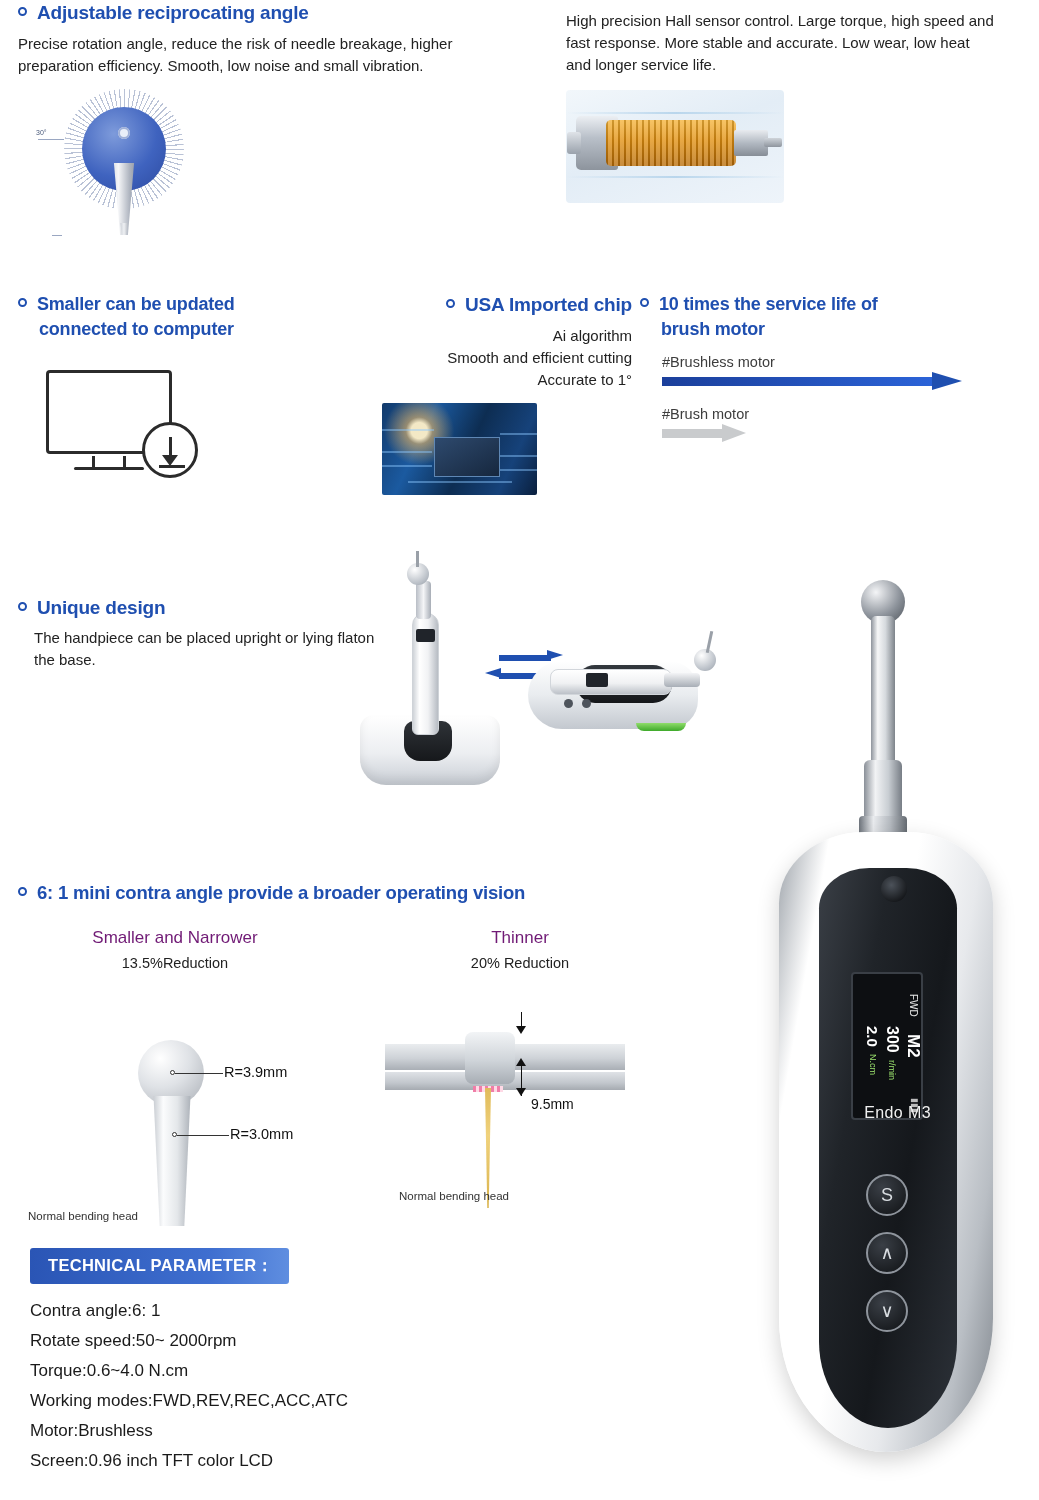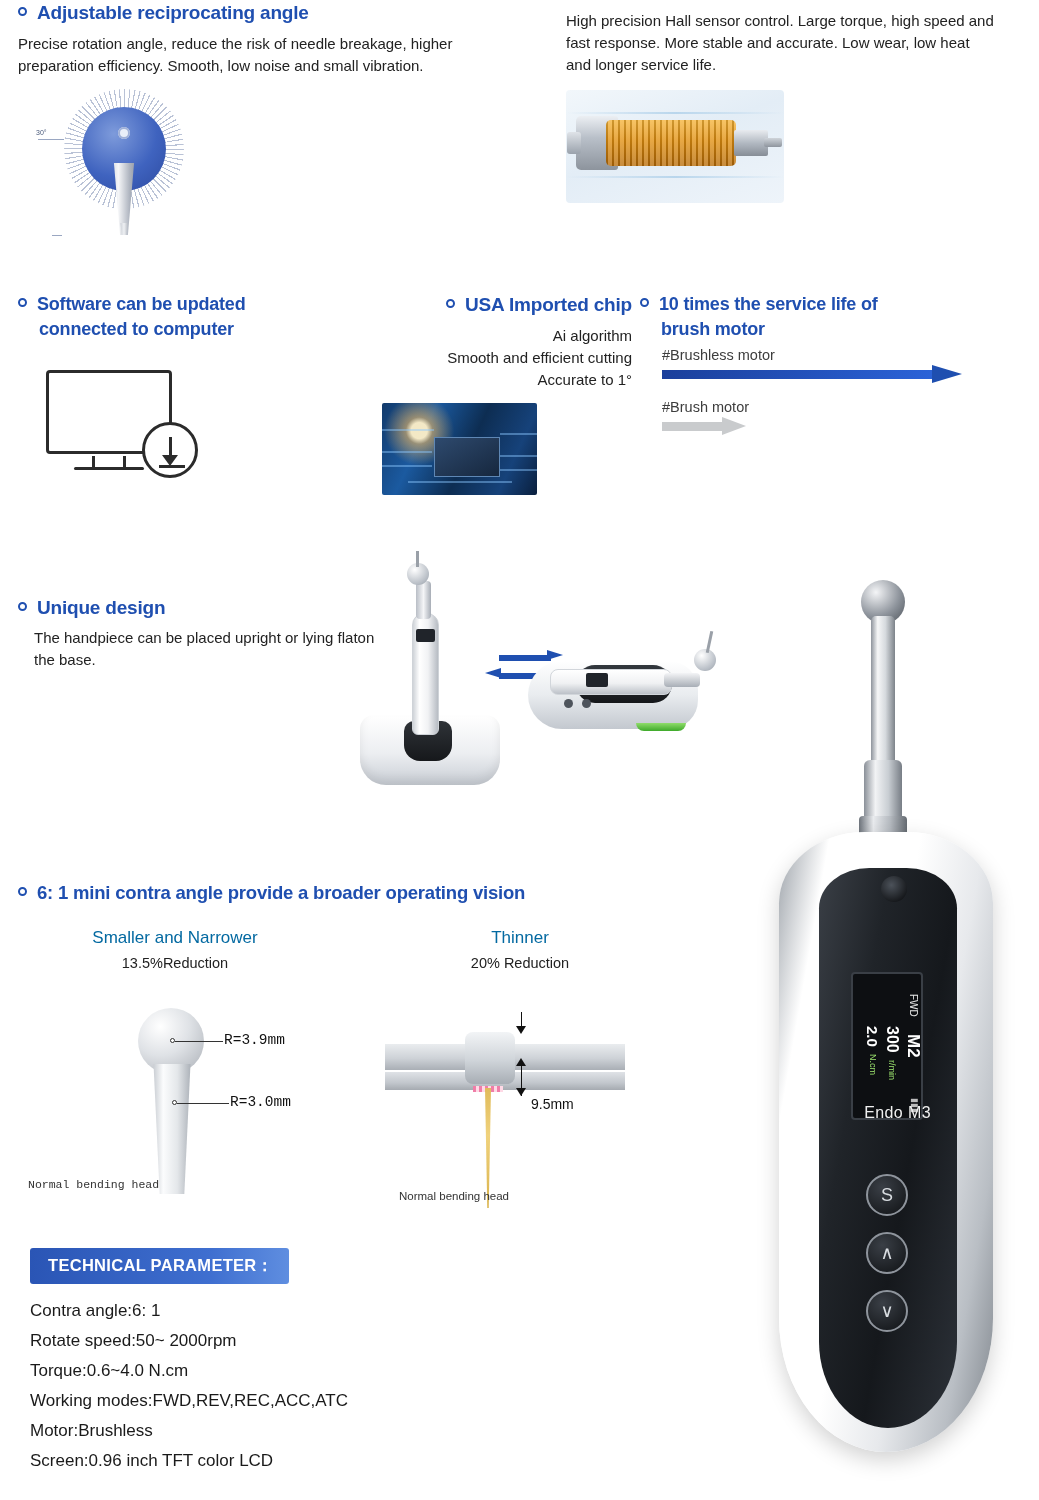--- a/index.html
+++ b/index.html
@@ -168,21 +168,21 @@
   }
   .chip-core {
     position:absolute; left:52px; top:34px; width:66px; height:40px;
     background: linear-gradient(150deg,#2e4a6e,#16273e);
     border:1px solid #5e87b5;
   }
   .chip-line { position:absolute; background:rgba(140,200,255,.45); }
 
   #sec-life { left:640px; top:292px; width:380px; }
   #sec-life .heading { font-size:18px; }
-  .life-rows { margin-top:5px; margin-left:22px; }
+  .life-rows { margin-top:12px; margin-left:22px; }
   .life-label { font-size:14.5px; color:#3d3d3d; margin-bottom:4px; }
   .arrow-blue {
     position:relative; width:300px; height:14px; margin-bottom:18px;
   }
   .arrow-blue .bar {
     position:absolute; left:0; top:3px; width:272px; height:9px;
     background: linear-gradient(90deg,#1b3f9b,#2b63d8);
   }
   .arrow-blue .tip {
     position:absolute; left:270px; top:-2px;
@@ -300,25 +300,25 @@
     position:absolute; left:180px; top:18px; width:3px; height:22px;
     background:#9aa0a8; transform: rotate(12deg);
   }
   .hp-lie .btn { position:absolute; width:9px; height:9px; border-radius:50%; background:#4e545c; }
 
   
   #sec-contra { left:18px; top:880px; width:640px; }
   #sec-contra .heading { font-size:18.5px; }
 
   .sub-title {
-    color:#0369a1; font-size:17px; text-align:center;
+    color:#701a75; font-size:17px; text-align:center;
   }
   .sub-cap { font-size:14.5px; text-align:center; margin-top:7px; color:#222; }
 
-  .fig-left { position:absolute; left:30px; top:988px; width:300px; height:200px;font-family:Liberation Mono, monospace; }
+  .fig-left { position:absolute; left:30px; top:1020px; width:300px; height:200px; }
   .fig-left .ball {
     position:absolute; left:108px; top:20px; width:66px; height:66px;
     border-radius:50%;
     background: radial-gradient(circle at 34% 28%, #ffffff 0%, #dfe2e6 45%, #a9aeb5 100%);
   }
   .fig-left .stem {
     position:absolute; left:120px; top:76px; width:44px; height:130px;
     background: linear-gradient(90deg,#b8bdc4 0%, #fbfcfd 30%, #e4e7ea 62%, #9fa5ad 100%);
     clip-path: polygon(8% 0%, 92% 0%, 78% 100%, 22% 100%);
   }
@@ -475,21 +475,21 @@
       <div class="motor-streak" style="top:22px;"></div>
       <div class="motor-streak" style="top:86px;"></div>
       <div class="motor-cap"></div>
       <div class="motor-body"></div>
       <div class="motor-tail"></div>
     </div>
   </div>
 
   <div class="abs" id="sec-software">
     <div>
-      <span class="bullet"></span><span class="heading">Software can be updated</span>
+      <span class="bullet"></span><span class="heading">Smaller can be updated</span>
       <div class="heading" style="margin-left:21px;">connected to computer</div>
     </div>
     <div class="monitor">
       <div class="monitor-screen"></div>
       <div class="monitor-stand"></div>
       <div class="monitor-foot"></div>
       <div class="dl-circle">
         <div class="dl-arrow"></div>
         <div class="dl-base"></div>
       </div>

